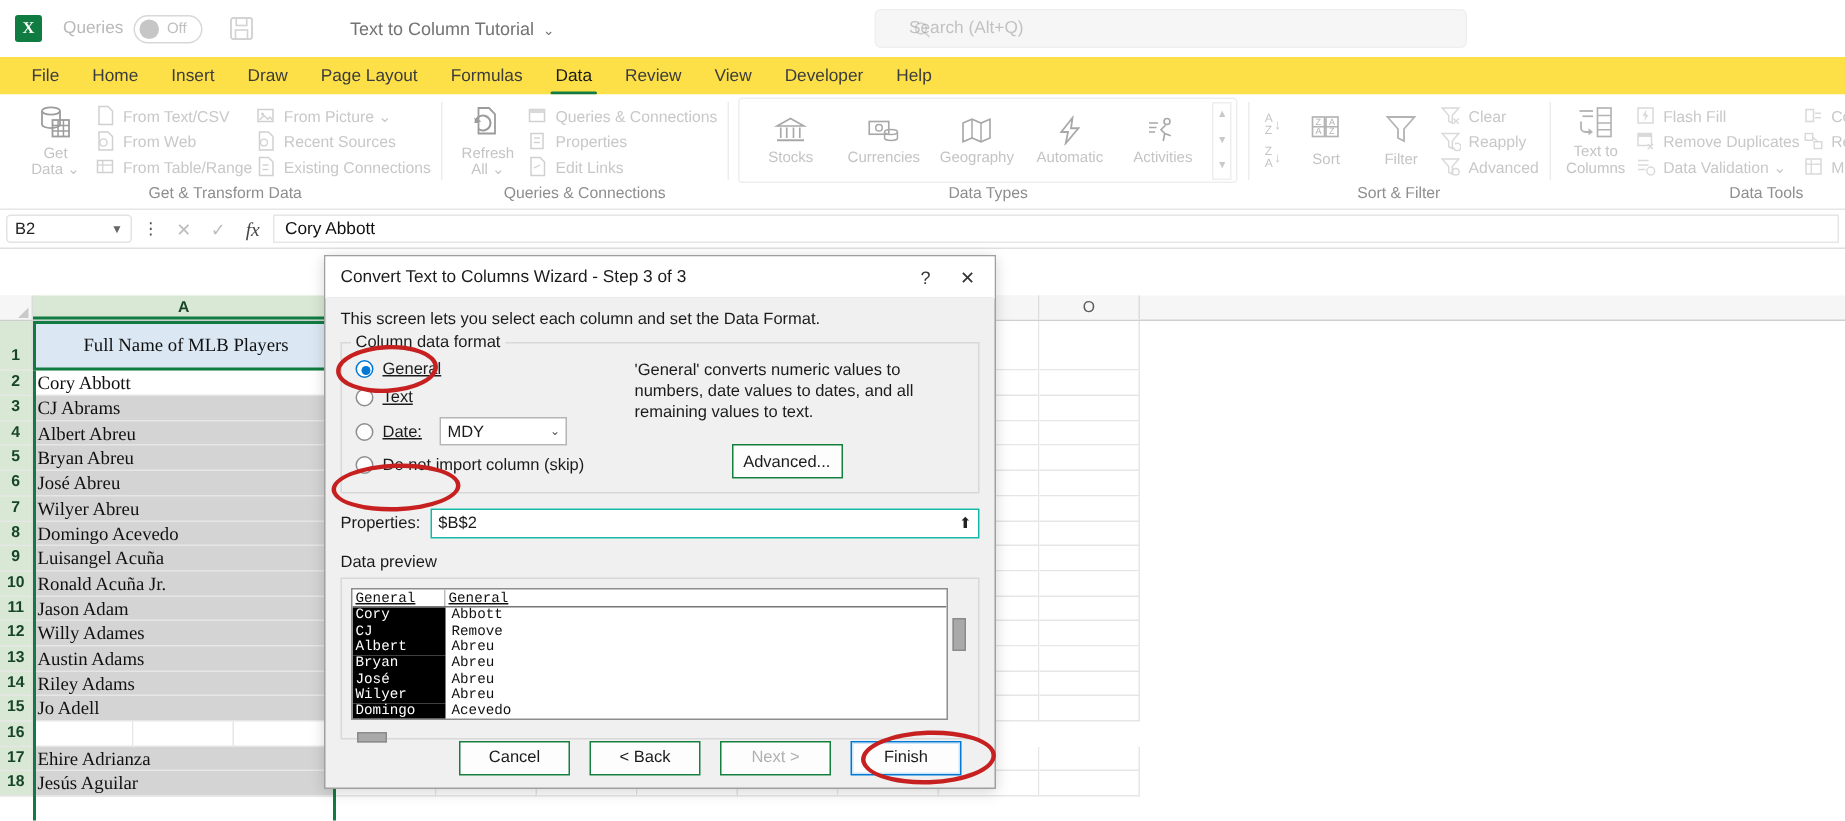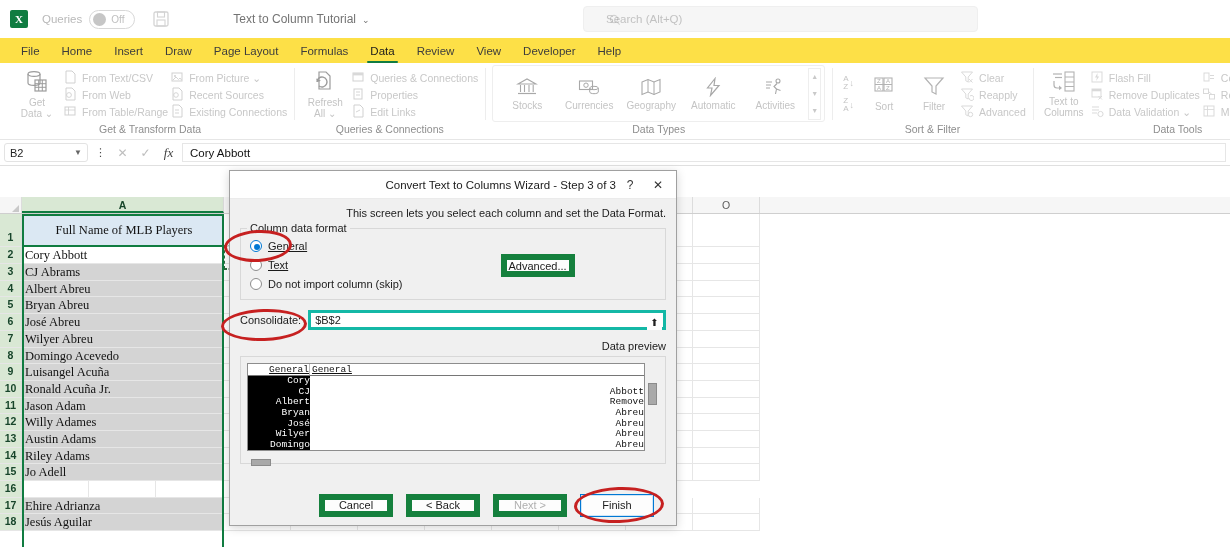--- a/index.html
+++ b/index.html
@@ -158,25 +158,24 @@
     border:1px dashed #2f6b3f; pointer-events:none; z-index:4;
     background:transparent;
   }
   .marquee2 {
     position:absolute; left:224px; top:55px; width:26px; height:0;
     border-top:1px dashed #2f6b3f; pointer-events:none; z-index:4;
   }
 
   
   .dialog {
-    position:absolute; left:229px; top:170px; width:448px; height:356px;
+    position:absolute; left:216px; top:170px; width:448px; height:356px;
     background:#f0f0f0; border:1px solid #a0a0a0; z-index:40;
     box-shadow:0 2px 9px rgba(0,0,0,.17);
     font-size:11px;
-    text-align:right;
   }
   .dlg-title {
     height:28px; background:#fff; display:flex; align-items:center;
     padding:0 4px 0 10px; border-bottom:1px solid #ebebeb;
   }
   .dlg-title .t { flex:1; font-size:11.5px; color:#1b1b1b; }
   .dlg-btn { width:28px; height:26px; display:flex; align-items:center; justify-content:center; color:#333; font-size:12px; }
   .dlg-body { padding:8px 10px 0 10px; }
   .dlg-intro { font-size:11px; color:#1b1b1b; margin-bottom:9px; }
   .fieldset {
@@ -204,30 +203,30 @@
     width:85px; height:19px; border:1px solid #b5b5b5; background:#fff;
     display:flex; align-items:center; padding:0 4px; font-size:11px;
     justify-content:space-between; margin-left:6px;
   }
   .combo .cv { color:#1b1b1b; }
   .combo .cc { font-size:8px; color:#555; }
   .descbox { flex:1; padding-left:6px; }
   .desctext { font-size:11px; color:#1b1b1b; line-height:14px; }
   .adv-wrap { display:flex; justify-content:center; margin-top:14px; }
   .btn {
-    border:6px solid #15803d; background:#fdfdfd; height:23px; min-width:74px;
+    border:1px solid #15803d; background:#fdfdfd; height:23px; min-width:74px;
     display:flex; align-items:center; justify-content:center; font-size:11px;
     color:#1b1b1b;
   }
   .btn.disabled { color:#b0b0b0; }
   .btn.focus { border:1px solid #0078d4; box-shadow:inset 0 0 0 1px #cfe6f7; }
   .destrow { display:flex; align-items:center; margin-bottom:10px; }
   .destlbl { font-size:11px; color:#1b1b1b; margin-right:7px; }
   .destfield {
-    flex:1; height:20px; background:#fff; border:3px solid #14b8a6;
+    flex:1; height:20px; background:#fff; border:1px solid #14b8a6;
     display:flex; align-items:center; padding:0 4px; font-size:11px; color:#1b1b1b;
     position:relative;
   }
   .destfield .picker {
     position:absolute; right:1px; top:1px; width:15px; height:16px;
     display:flex; align-items:center; justify-content:center; font-size:10px; color:#222;
     background:#fff;
   }
   .preview { position:relative; }
   .pv-box {
@@ -235,21 +234,21 @@
     background:#f0f0f0; padding:6px 6px 0 6px; position:relative;
   }
   .pv-inner { background:#fff; border:1px solid #8d8d8d; height:88px; position:relative; overflow:hidden; width:398px; }
   .pv-hdr { display:flex; border-bottom:1px solid #767676; height:12px; }
   .pv-hcell {
     font-family:"Liberation Mono", monospace; font-size:9.5px; color:#111;
     text-decoration:underline; padding-left:2px; line-height:12px;
   }
   .pv-hcell.c1 { width:62px; border-right:1px solid #bdbdbd; }
   .pv-rows { font-family:"Liberation Mono", monospace; font-size:9.5px; }
-  .pvrow { display:flex; height:10.7px; line-height:10.7px;flex-direction:column; }
+  .pvrow { display:flex; height:10.7px; line-height:10.7px; }
   .pvc1 { width:62px; padding-left:2px; background:#000; color:#fff; }
   .pvc2 { padding-left:4px; color:#111; }
   .pv-scroll {
     position:absolute; right:8px; top:26px; width:9px; height:22px;
     background:#a9a9a9; border:1px solid #8b8b8b;
   }
   .pv-hscroll {
     position:absolute; left:10px; bottom:-3px; width:20px; height:7px;
     background:#a9a9a9; border:1px solid #8b8b8b;
   }
@@ -864,33 +863,42 @@
           <div class="rrow">
             <span class="radio on"></span>
             <span class="ul">General</span>
           </div>
           <div class="rrow">
             <span class="radio"></span>
             <span class="ul">Text</span>
           </div>
           <div class="rrow">
             <span class="radio"></span>
+            <span class="ul">Date:</span>
+            <span class="combo">
+              <span class="cv">MDY</span>
+              <span class="cc">⌄</span>
+            </span>
+          </div>
+          <div class="rrow">
+            <span class="radio"></span>
             <span>Do not import column (skip)</span>
           </div>
         </div>
         <div class="descbox">
+          <div class="desctext">'General' converts numeric values to numbers, date values to dates, and all remaining values to text.</div>
           <div class="adv-wrap">
             <div class="btn">Advanced...</div>
           </div>
         </div>
       </div>
     </div>
 
     <div class="destrow">
-      <div class="destlbl">Consolidate:</div>
+      <div class="destlbl">Properties:</div>
       <div class="destfield">
         <span>$B$2</span>
         <span class="picker">⬆</span>
       </div>
     </div>
 
     <div class="preview">
       <div>Data preview</div>
       <div class="pv-box">
         <div class="pv-inner">

